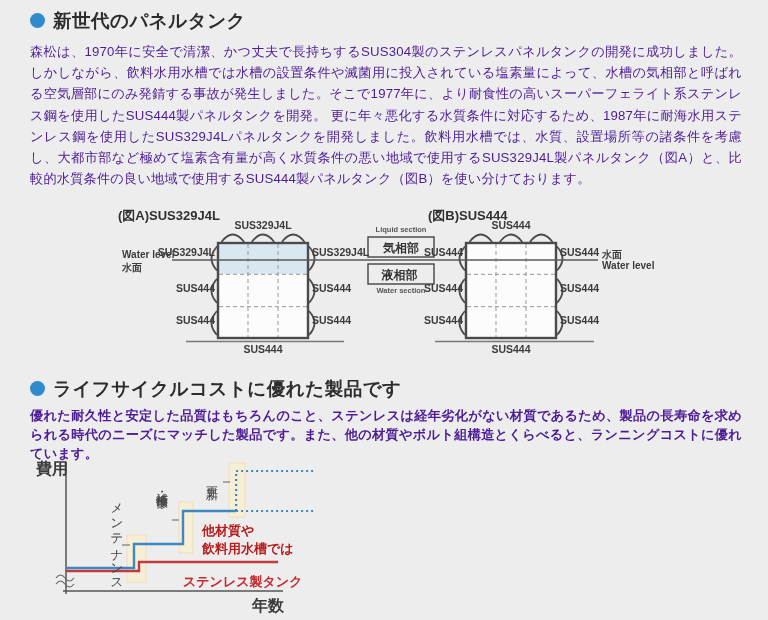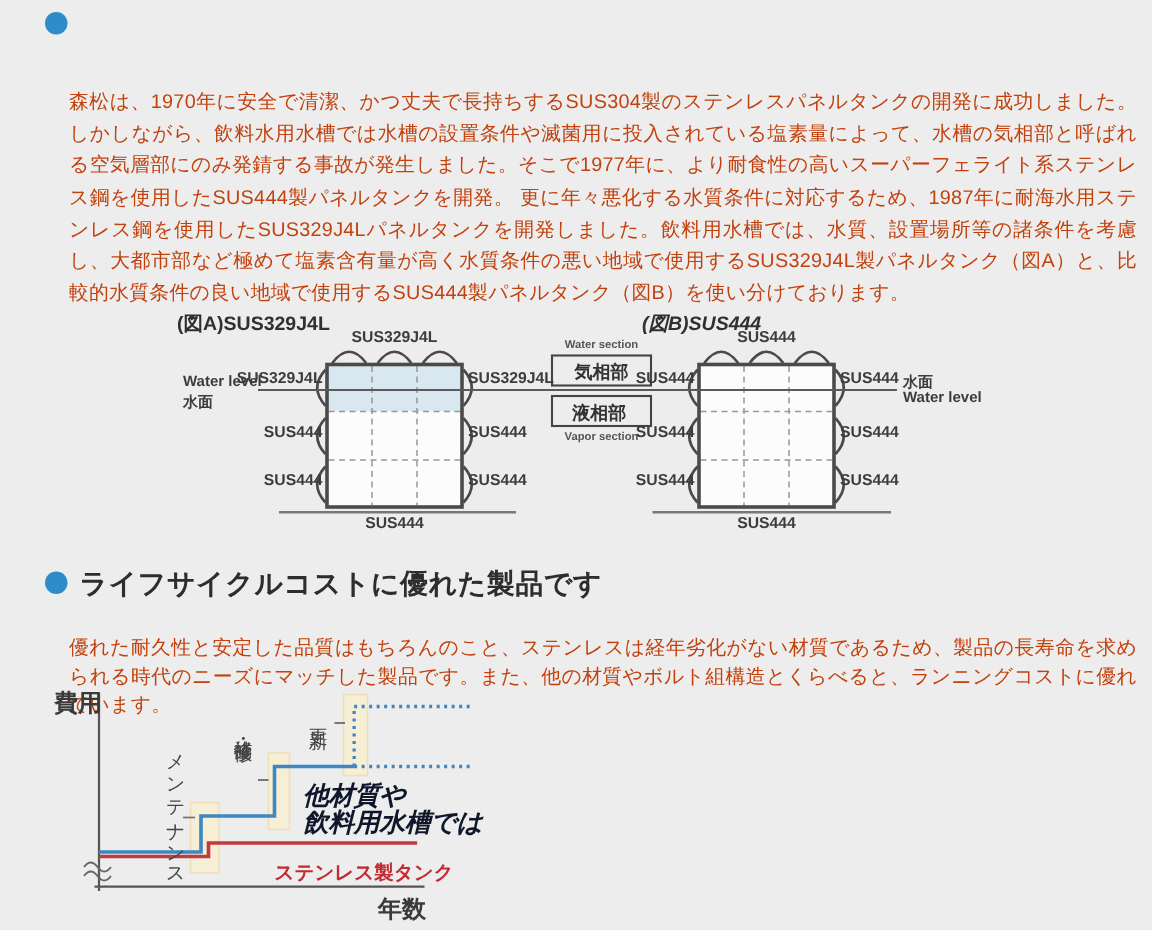--- a/index.html
+++ b/index.html
@@ -10,52 +10,53 @@
     color:#3f3f3f;
     position:relative;
   }
   
   .sec-head{position:absolute;left:30px;display:flex;align-items:center;gap:8px;}
   .bullet{width:15px;height:15px;border-radius:50%;background:#2f8ccc;flex:0 0 auto;}
   .sec-title{font-size:18.5px;font-weight:bold;color:#2d2d2d;letter-spacing:.5px;}
   
   .body-text{
     position:absolute;left:30px;width:712px;
-    font-size:13.2px;line-height:21.2px;color:#c2410c;
-    text-align:justify;letter-spacing:.2px;margin:16px;
+    font-size:13.2px;line-height:21.2px;color:#4c1d95;
+    text-align:justify;letter-spacing:.2px;margin:0;
   }
-  .body-text.p2{line-height:19px;}
+  .body-text.p2{line-height:19px;font-weight:bold;}
   
   #diagram{position:absolute;left:0;top:204px;width:768px;height:180px;}
   #diagram svg{position:absolute;left:0;top:0;}
   .dlab{position:absolute;font-size:10.5px;color:#3c3c3c;white-space:nowrap;font-weight:bold;}
   .dlab.small{font-size:10px;text-align:right;}
   .dlab.tiny{font-size:7.5px;color:#555;}
   .dlab.fig-title{font-size:13px;font-weight:bold;color:#303030;}
   .dlab.ctr{text-align:center;}
   .dlab.rgt{text-align:right;}
   
   #chart{position:absolute;left:30px;top:450px;width:295px;height:168px;}
   #chart svg{position:absolute;left:0;top:0;}
   .clab{position:absolute;white-space:nowrap;}
   .axis-label{font-size:16px;font-weight:bold;color:#3a3a3a;}
   .v-label{
     writing-mode:vertical-rl;text-orientation:upright;
     font-size:12.5px;color:#454545;letter-spacing:1px;
   }
-  .series-label-blue{font-size:17px;font-weight:bold;color:#0f172a;line-height:18px;font-style:italic;}
+  .series-label-blue{font-size:13px;font-weight:bold;color:#b91c1c;line-height:18px;}
   .series-label-red{font-size:13px;font-weight:bold;color:#c42b30;}
   polyline.series{fill:none;stroke-width:2.4;stroke-linejoin:miter;}
   polyline.series.dotted{stroke-width:2.2;stroke-dasharray:2 3;}
 </style>
 </head>
 <body>
 
 <div class="sec-head" style="top:8px;">
   <span class="bullet"></span>
+  <span class="sec-title">新世代のパネルタンク</span>
 </div>
 
 <p class="body-text" style="top:41px;">森松は、1970年に安全で清潔、かつ丈夫で長持ちするSUS304製のステンレスパネルタンクの開発に成功しました。しかしながら、飲料水用水槽では水槽の設置条件や滅菌用に投入されている塩素量によって、水槽の気相部と呼ばれる空気層部にのみ発錆する事故が発生しました。そこで1977年に、より耐食性の高いスーパーフェライト系ステンレス鋼を使用したSUS444製パネルタンクを開発。 更に年々悪化する水質条件に対応するため、1987年に耐海水用ステンレス鋼を使用したSUS329J4Lパネルタンクを開発しました。飲料用水槽では、水質、設置場所等の諸条件を考慮し、大都市部など極めて塩素含有量が高く水質条件の悪い地域で使用するSUS329J4L製パネルタンク（図A）と、比較的水質条件の良い地域で使用するSUS444製パネルタンク（図B）を使い分けております。</p>
 
 <div id="diagram">
   <svg width="768" height="180" viewBox="0 0 768 180">
 
     <line x1="186" y1="137.5" x2="344" y2="137.5" stroke="#787878" stroke-width="1.6"></line>
     <line x1="435" y1="137.5" x2="594" y2="137.5" stroke="#787878" stroke-width="1.6"></line>
 
@@ -117,26 +118,26 @@
   <div class="dlab small" style="left:122px;top:57px;">水面</div>
 
   <div class="dlab rgt" style="left:151px;top:42px;width:64px;">SUS329J4L</div>
   <div class="dlab rgt" style="left:151px;top:78px;width:64px;">SUS444</div>
   <div class="dlab rgt" style="left:151px;top:110px;width:64px;">SUS444</div>
   <div class="dlab" style="left:312px;top:42px;">SUS329J4L</div>
   <div class="dlab" style="left:312px;top:78px;">SUS444</div>
   <div class="dlab" style="left:312px;top:110px;">SUS444</div>
   <div class="dlab ctr" style="left:228px;top:139px;width:70px;">SUS444</div>
 
-  <div class="dlab tiny ctr" style="left:366px;top:21px;width:70px;">Water section</div>
+  <div class="dlab tiny ctr" style="left:366px;top:21px;width:70px;">Liquid section</div>
   <div class="dlab ctr" style="left:368px;top:36px;width:66px;font-size:12px;color:#333;">気相部</div>
   <div class="dlab ctr" style="left:368px;top:63px;width:63px;font-size:12px;color:#333;">液相部</div>
-  <div class="dlab tiny ctr" style="left:366px;top:82px;width:70px;">Vapor section</div>
+  <div class="dlab tiny ctr" style="left:366px;top:82px;width:70px;">Water section</div>
 
-  <div class="dlab fig-title" style="left:428px;top:3px;font-style:italic;">(図B)SUS444</div>
+  <div class="dlab fig-title" style="left:428px;top:3px;">(図B)SUS444</div>
   <div class="dlab ctr" style="left:476px;top:15px;width:70px;">SUS444</div>
   <div class="dlab rgt" style="left:399px;top:42px;width:64px;">SUS444</div>
   <div class="dlab rgt" style="left:399px;top:78px;width:64px;">SUS444</div>
   <div class="dlab rgt" style="left:399px;top:110px;width:64px;">SUS444</div>
   <div class="dlab" style="left:560px;top:42px;">SUS444</div>
   <div class="dlab" style="left:560px;top:78px;">SUS444</div>
   <div class="dlab" style="left:560px;top:110px;">SUS444</div>
   <div class="dlab ctr" style="left:476px;top:139px;width:70px;">SUS444</div>
   <div class="dlab small" style="left:602px;top:44px;">水面</div>
   <div class="dlab small" style="left:602px;top:56px;">Water level</div>

